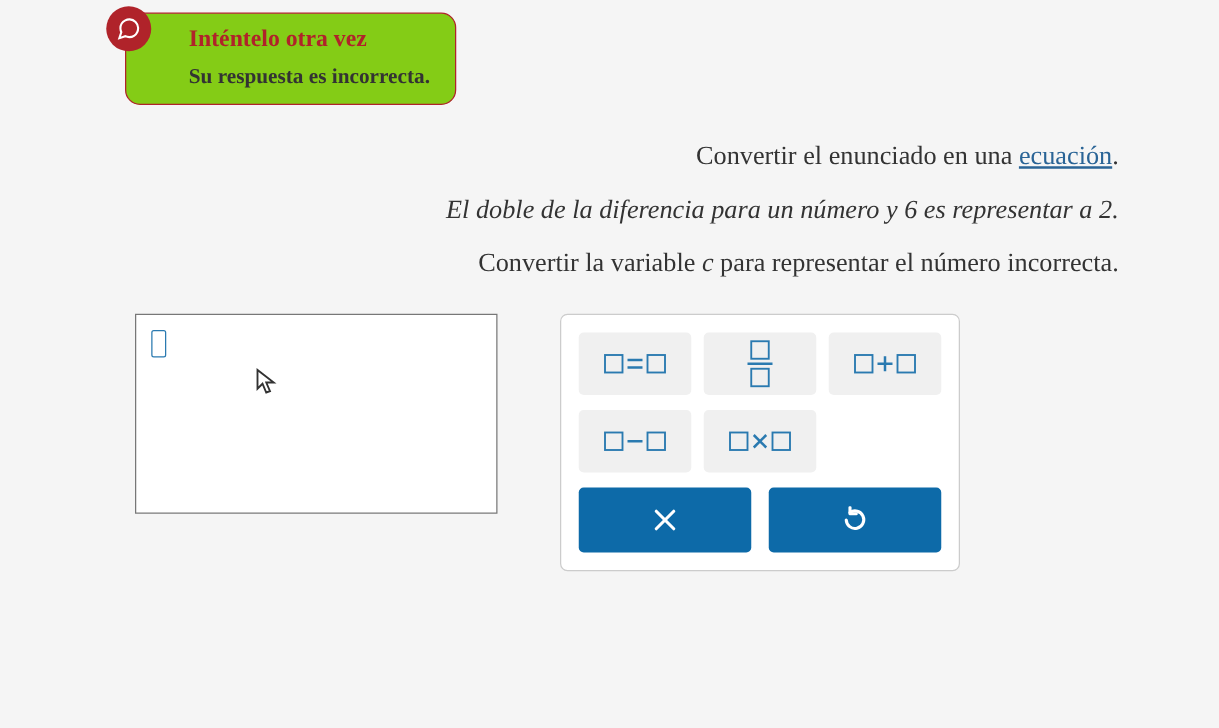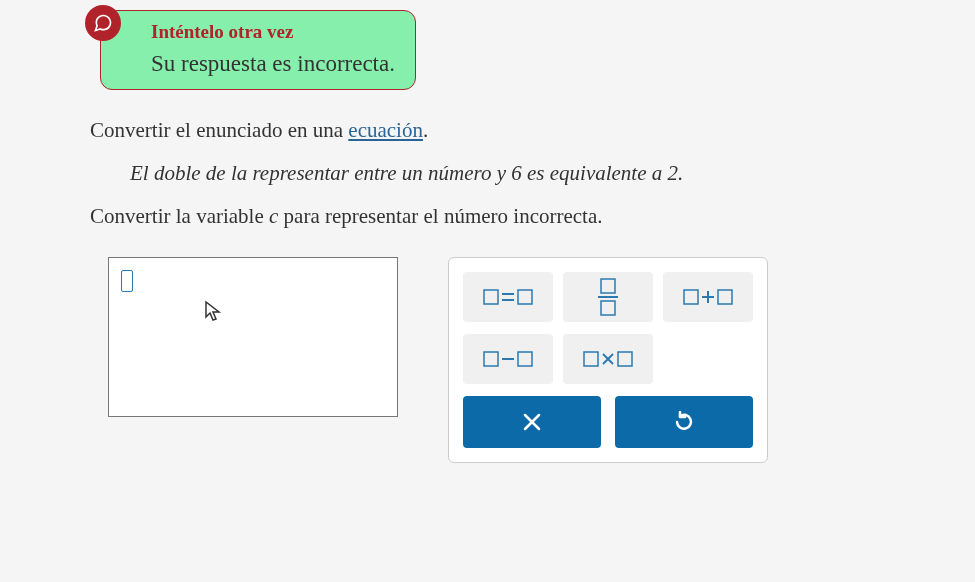--- a/index.html
+++ b/index.html
@@ -12,21 +12,21 @@
     padding: 0;
     overflow: hidden;
   }
   .feedback-box {
     margin: 10px 0 0 100px;
     border: 1.5px solid #b0232a;
     border-radius: 12px;
     padding: 10px 20px 12px 50px;
     width: fit-content;
     position: relative;
-    background: #86efac;
+    background: #84cc16;
   }
   .feedback-icon {
     position: absolute;
     left: -16px;
     top: -6px;
     width: 36px;
     height: 36px;
     border-radius: 50%;
     background: #b0232a;
     display: flex;
@@ -34,25 +34,26 @@
     justify-content: center;
   }
   .feedback-title {
     color: #b0232a;
     font-weight: bold;
     font-size: 19px;
     margin-bottom: 8px;
   }
   .feedback-sub {
     color: #333;
-    font-weight: normal;
-    font-size: 23px;
+    font-weight: bold;
+    font-size: 17px;
   }
   .content {
     margin: 28px 80px 0 90px;
+    text-align: right;
   }
   .instr1 {
     font-size: 21px;
     color: #333;
     margin-bottom: 18px;
   }
   .instr1 .link {
     color: #2a6496;
     text-decoration: underline;
     cursor: pointer;
@@ -156,21 +157,21 @@
   </div>
   <div class="feedback-title">Inténtelo otra vez</div>
   <div class="feedback-sub">Su respuesta es incorrecta.</div>
 </div>
 
 <div class="content">
   <div class="instr1">
     <span>Convertir el enunciado en una </span><span class="link">ecuación</span><span>.</span>
   </div>
   <div class="statement">
-    <span>El doble de la representar entre un número y </span><span class="num">6</span><span> es equivalente a </span><span class="num">2</span><span>.</span>
+    <span>El doble de la diferencia para un número y </span><span class="num">6</span><span> es representar a </span><span class="num">2</span><span>.</span>
   </div>
   <div class="instr2">
     <span>Convertir la variable </span><span class="var">c</span><span> para representar el número incorrecta.</span>
   </div>
 
   <div class="work-row">
     <div class="answer-box">
       <div class="cursor-box"></div>
       <span class="cursor-icon">
         <svg width="18" height="22" viewBox="0 0 18 22" fill="none" stroke="#333" stroke-width="1.5">

